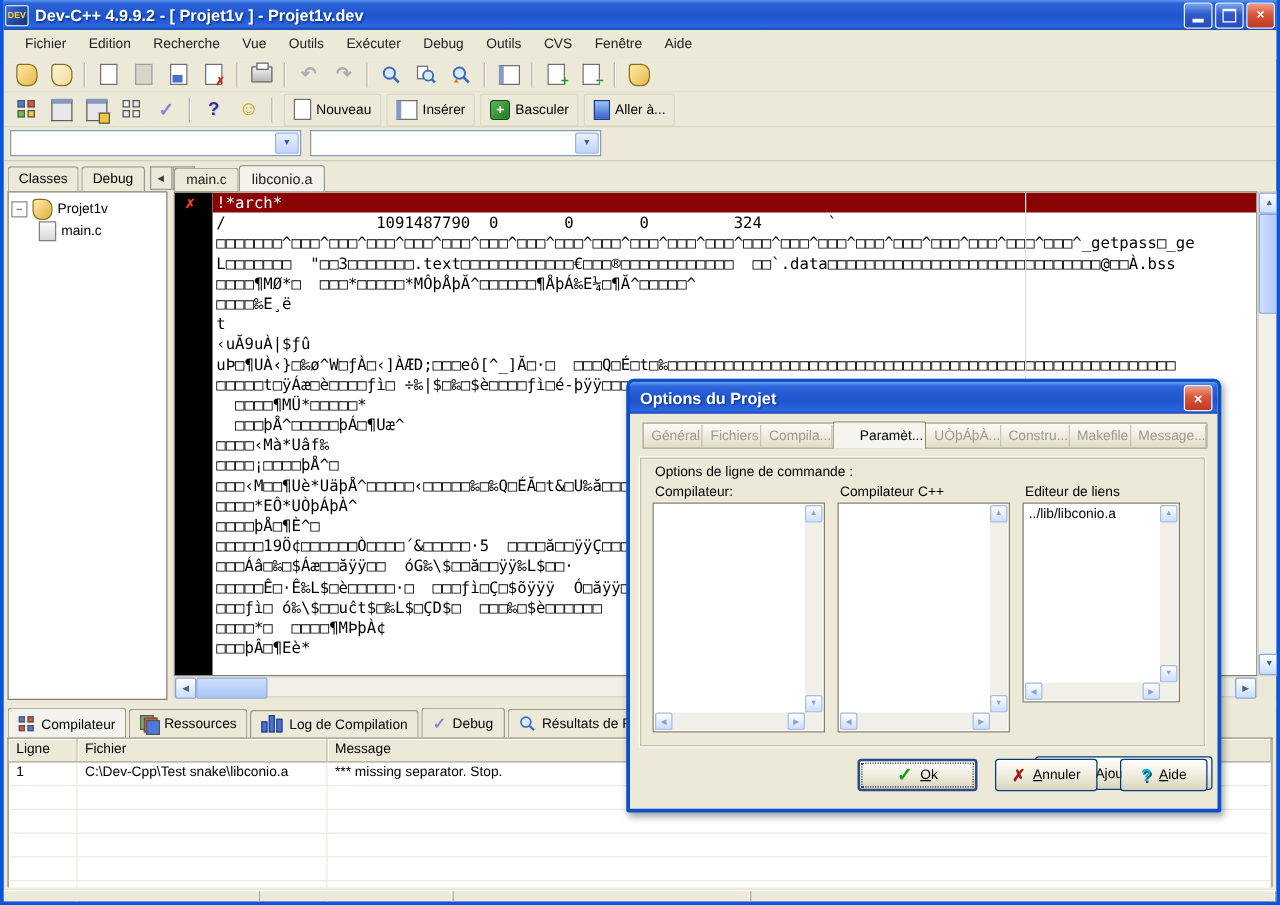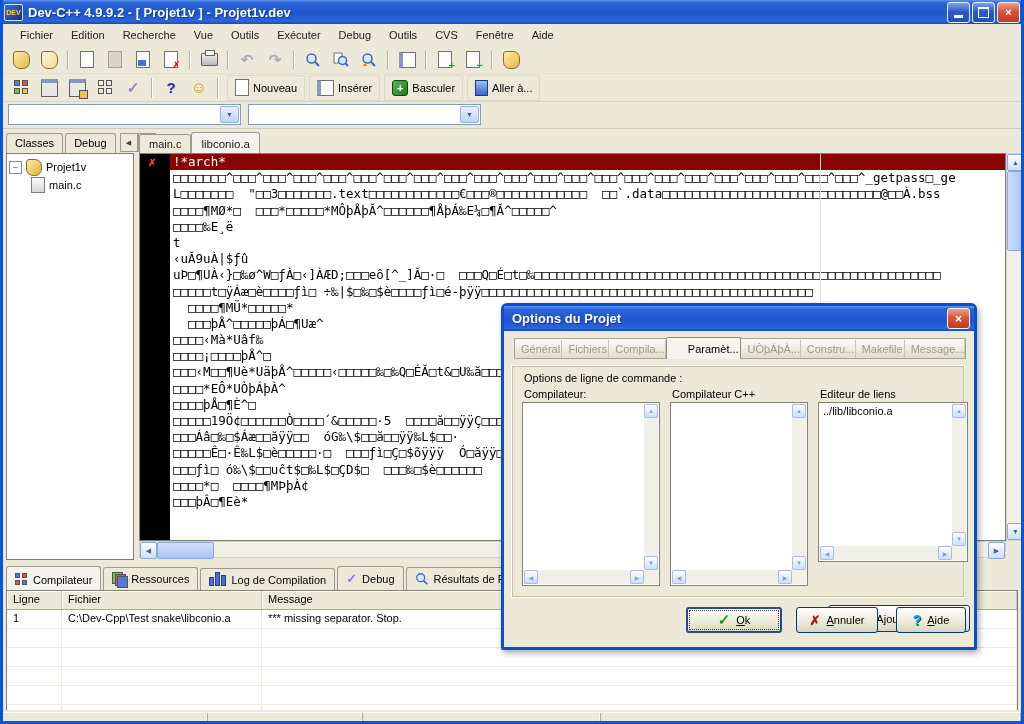--- a/index.html
+++ b/index.html
@@ -345,20 +345,21 @@
     <div class="etab">main.c</div>
     <div class="etab active">libconio.a</div>
   </div>
 
   <div class="editwrap">
     <div class="gutter">
       <span class="errmark">✗</span>
     </div>
     <div class="code">
       <div class="eline maroon">!*arch*</div>
+      <div class="eline">/                1091487790  0       0       0         324       `</div>
       <div class="eline">□□□□□□□^□□□^□□□^□□□^□□□^□□□^□□□^□□□^□□□^□□□^□□□^□□□^□□□^□□□^□□□^□□□^□□□^□□□^□□□^□□□^□□□^□□□^_getpass□_ge</div>
       <div class="eline">L□□□□□□□  "□□3□□□□□□□.text□□□□□□□□□□□□€□□□®□□□□□□□□□□□□  □□`.data□□□□□□□□□□□□□□□□□□□□□□□□□□□□□@□□À.bss</div>
       <div class="eline">□□□□¶MØ*□  □□□*□□□□□*MÔþÅþĂ^□□□□□□¶ÅþÁ‰E¼□¶Ă^□□□□□^</div>
       <div class="eline">□□□□‰E¸ë</div>
       <div class="eline">t</div>
       <div class="eline">‹uĂ9uÀ|$ƒû</div>
       <div class="eline">uÞ□¶UÀ‹}□‰ø^W□ƒÀ□‹]ÀÆD;□□□eô[^_]Ă□·□  □□□Q□É□t□‰□□□□□□□□□□□□□□□□□□□□□□□□□□□□□□□□□□□□□□□□□□□□□□□□□□□□□□</div>
       <div class="eline">□□□□□t□ÿÁæ□è□□□□ƒì□ ÷‰|$□‰□$è□□□□ƒì□é-þÿÿ□□□□□□□□□□□□□□□□□□□□□□□□□□□□□□□□□□□□□□□□□□□□</div>
       <div class="eline">  □□□□¶MÜ*□□□□□*</div>
       <div class="eline">  □□□þÅ^□□□□□þÁ□¶Uæ^</div>
@@ -541,21 +542,21 @@
           <div class="lb-h">
               <div class="lbsbtn" style="left:0;top:0;width:12px;height:12px;">
                 <span>◀</span>
               </div>
             <div class="lbsbtn" style="right:14px;top:0;width:12px;height:12px;">
                 <span>▶</span>
               </div>
             </div>
         </div>
 
-        <div class="listbox" style="left:306px;top:36px;width:150px;height:160px;">
+        <div class="listbox" style="left:306px;top:36px;width:126px;height:160px;">
           <span class="lbval">../lib/libconio.a</span>
           <div class="lb-v">
               <div class="lbsbtn" style="left:0;top:0;width:12px;height:12px;">
                 <span>▲</span>
               </div>
             <div class="lbsbtn" style="left:0;bottom:0;width:12px;height:12px;">
                 <span>▼</span>
               </div>
             </div>
           <div class="lb-h">

